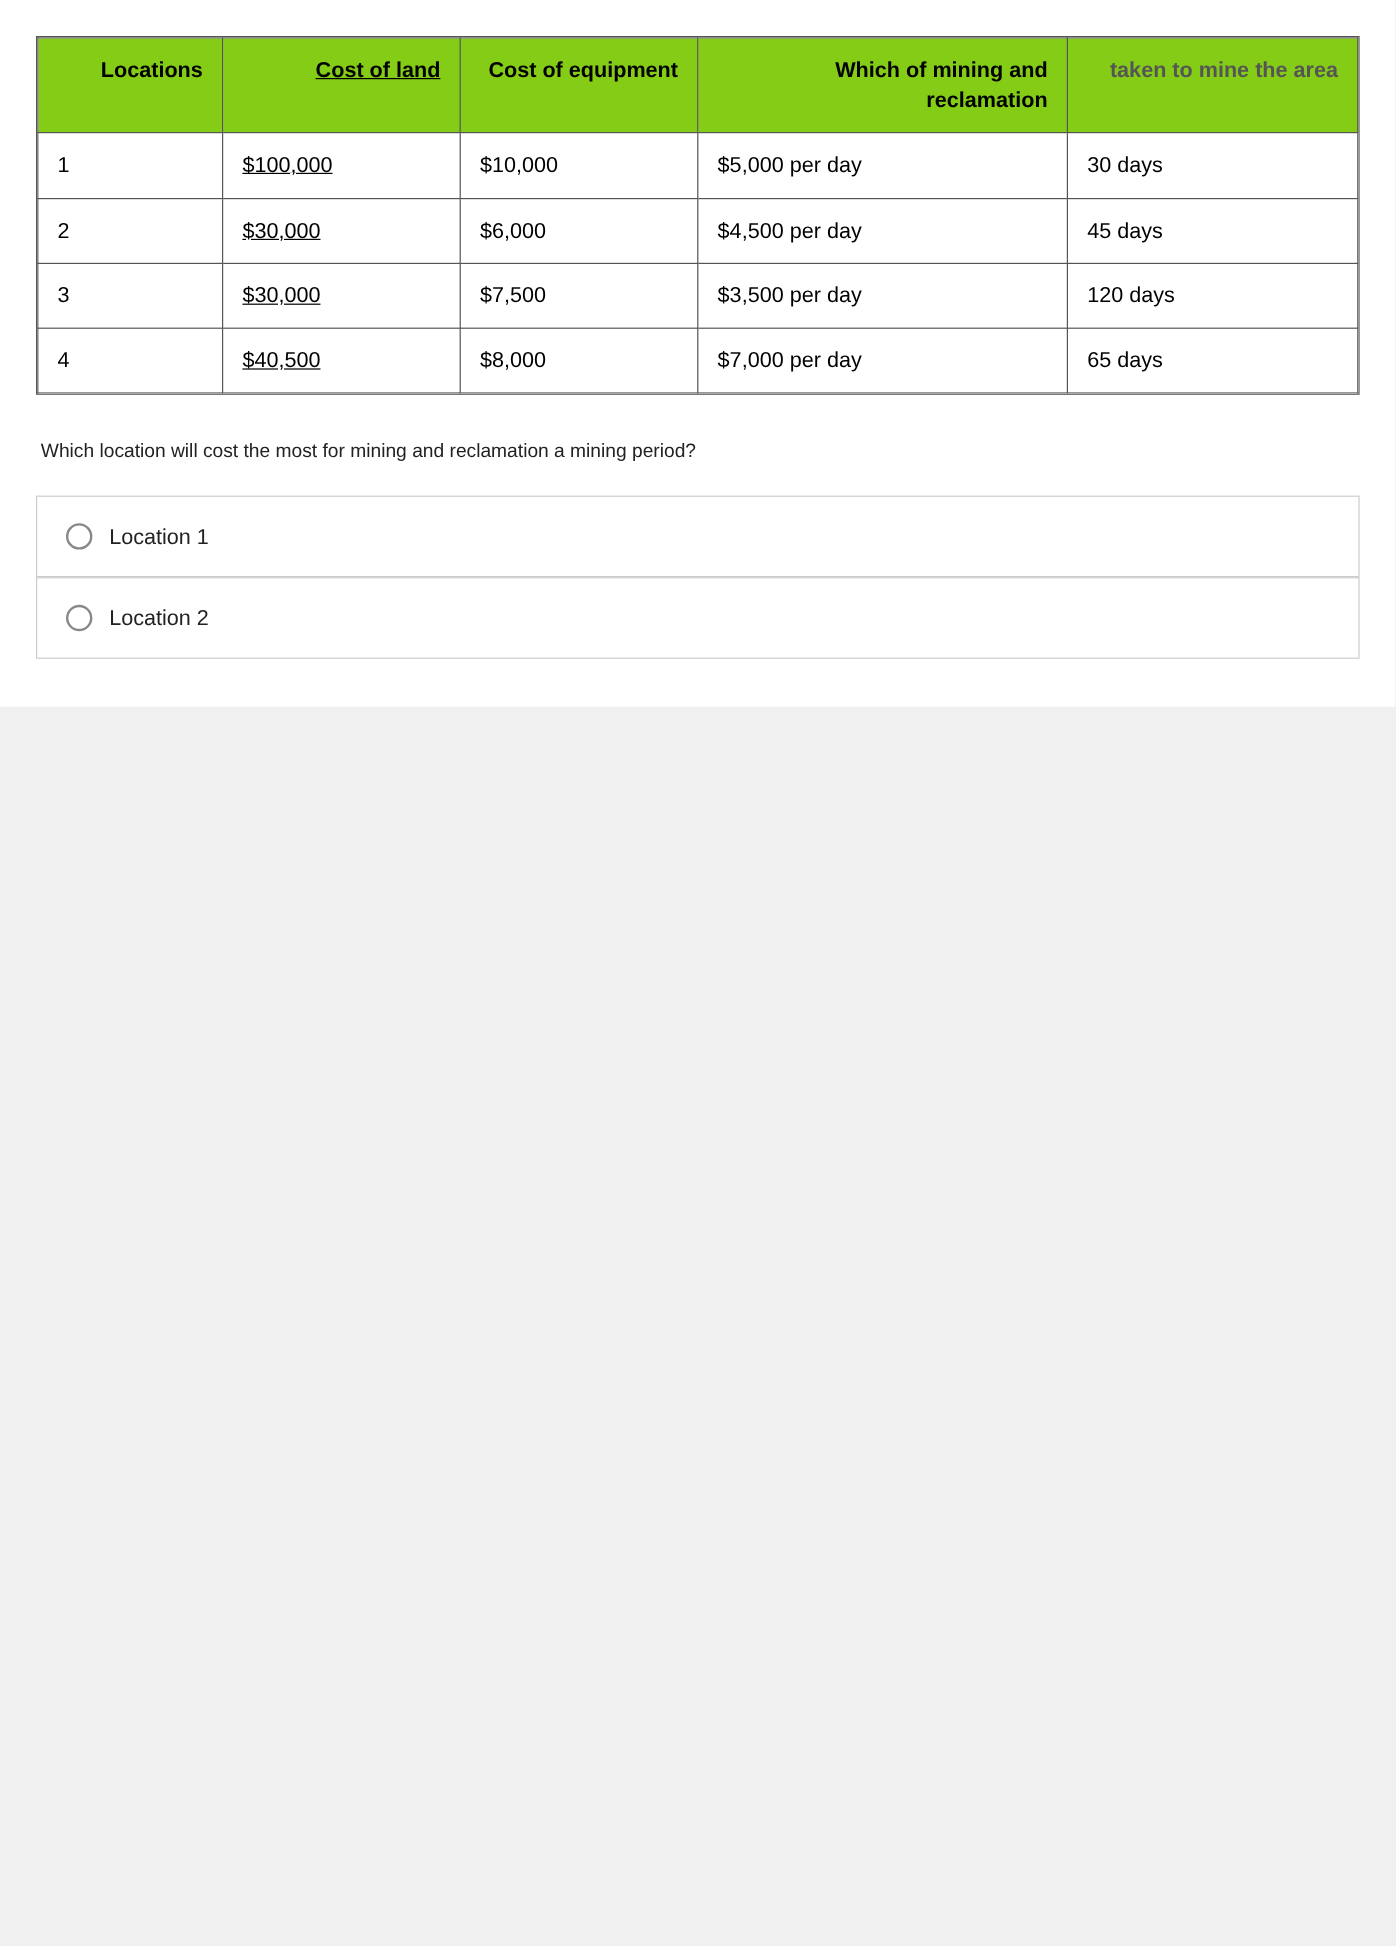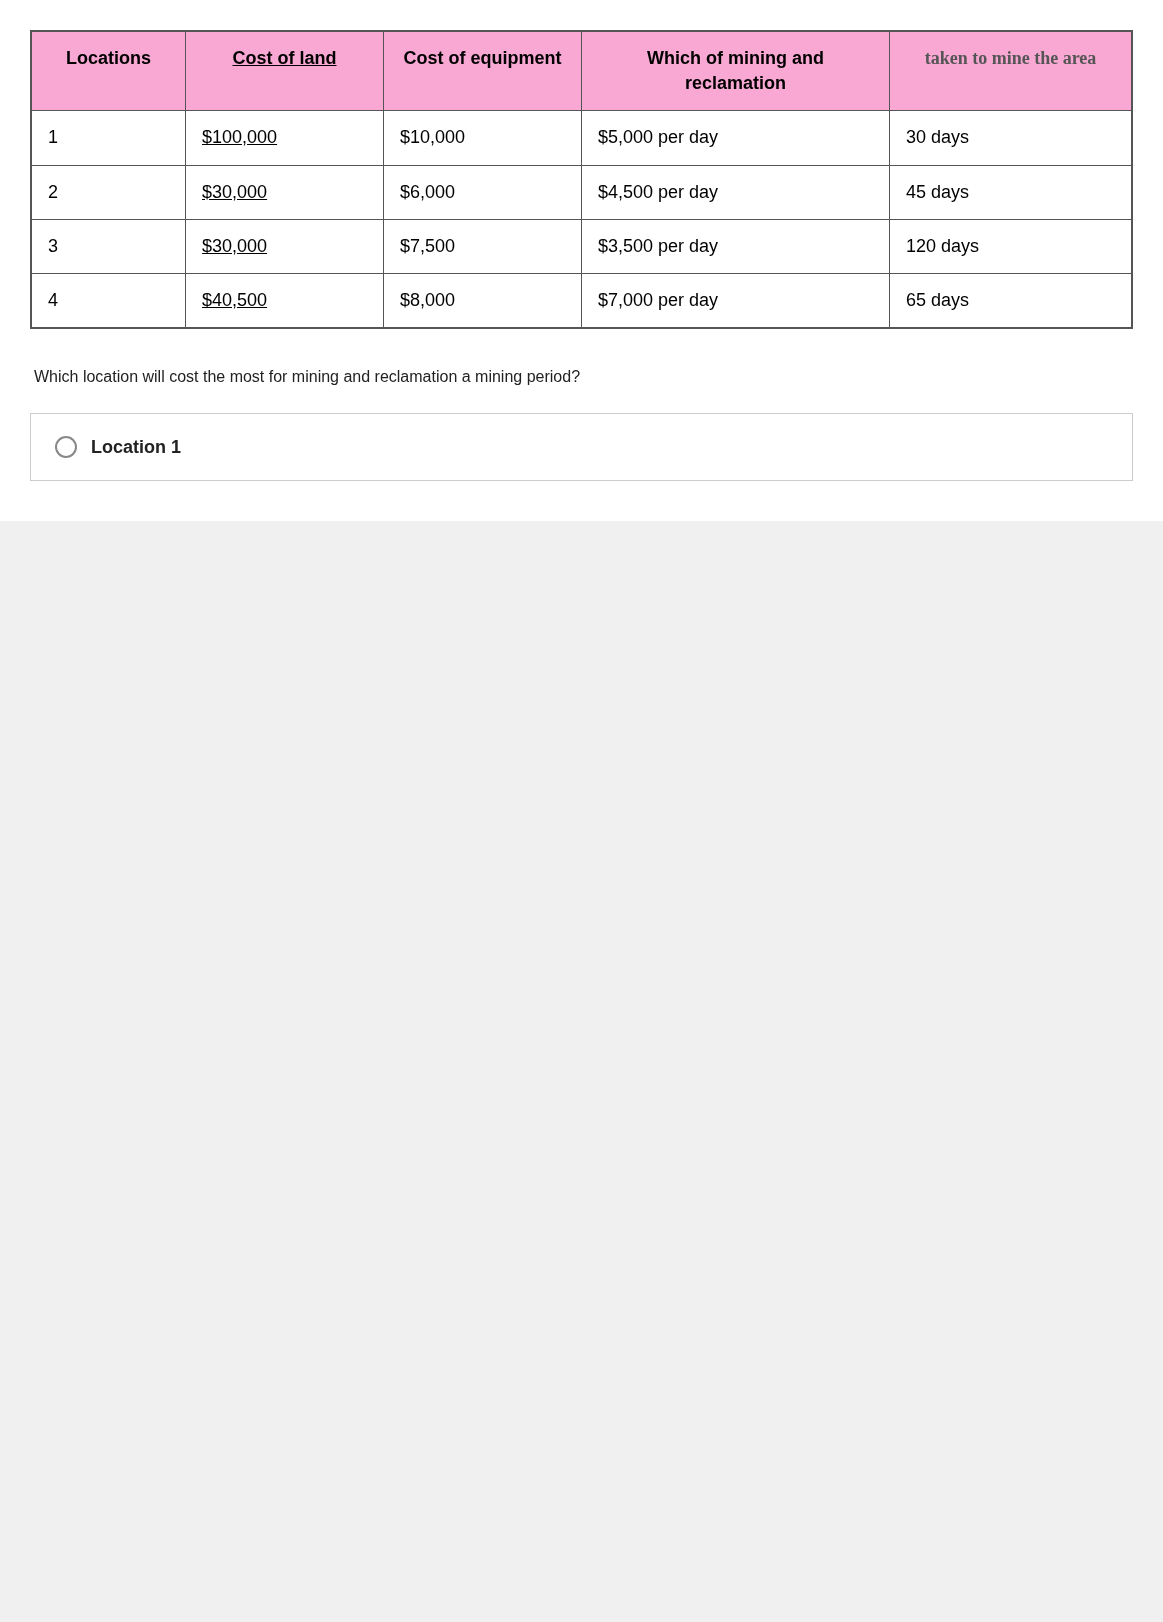--- a/index.html
+++ b/index.html
@@ -38,22 +38,23 @@
     th, td {
       border: 1.5px solid #555;
       padding: 14px 16px;
       vertical-align: top;
       font-size: 18px;
       line-height: 1.4;
     }
 
     thead th {
       font-weight: bold;
-      background-color: #f9a8d4;
+      background-color: #84cc16;
       vertical-align: top;
+      text-align: right;
     }
 
     tbody td {
       font-weight: normal;
       background-color: #ffffff;
     }
 
     .col-locations { width: 14%; }
     .col-land { width: 18%; text-decoration: underline; }
     .col-equipment { width: 18%; }
@@ -65,21 +66,20 @@
       line-height: 1.5;
       color: #222;
       margin-bottom: 24px;
       padding: 0 4px;
     }
 
     .answer-options {
       display: flex;
       flex-direction: column;
       gap: 0;
-      font-weight: bold;
     }
 
     .answer-option {
       display: flex;
       align-items: center;
       gap: 14px;
       padding: 22px 24px;
       background-color: #ffffff;
       border: 1px solid #ccc;
       cursor: pointer;
@@ -97,21 +97,20 @@
       border-radius: 50%;
       border: 2px solid #888;
       background-color: #fff;
       flex-shrink: 0;
       display: inline-block;
     }
 
     .truncated-header {
       color: #555;
       font-weight: bold;
-      font-family: Liberation Serif, serif;
     }
   </style>
 </head>
 <body>
 
 <div class="page-container">
   <div class="table-wrapper">
     <table>
       <thead>
         <tr>
@@ -157,14 +156,18 @@
     </table>
   </div>
 
   <div class="question-text">Which location will cost the most for mining and reclamation a mining period?</div>
 
   <div class="answer-options" id="answer-options">
   <div class="answer-option">
         <span class="radio-circle"></span>
         <span>Location 1</span>
       </div>
+      <div class="answer-option">
+        <span class="radio-circle"></span>
+        <span>Location 2</span>
+      </div>
     </div>
 </div>
 
 </body></html>

